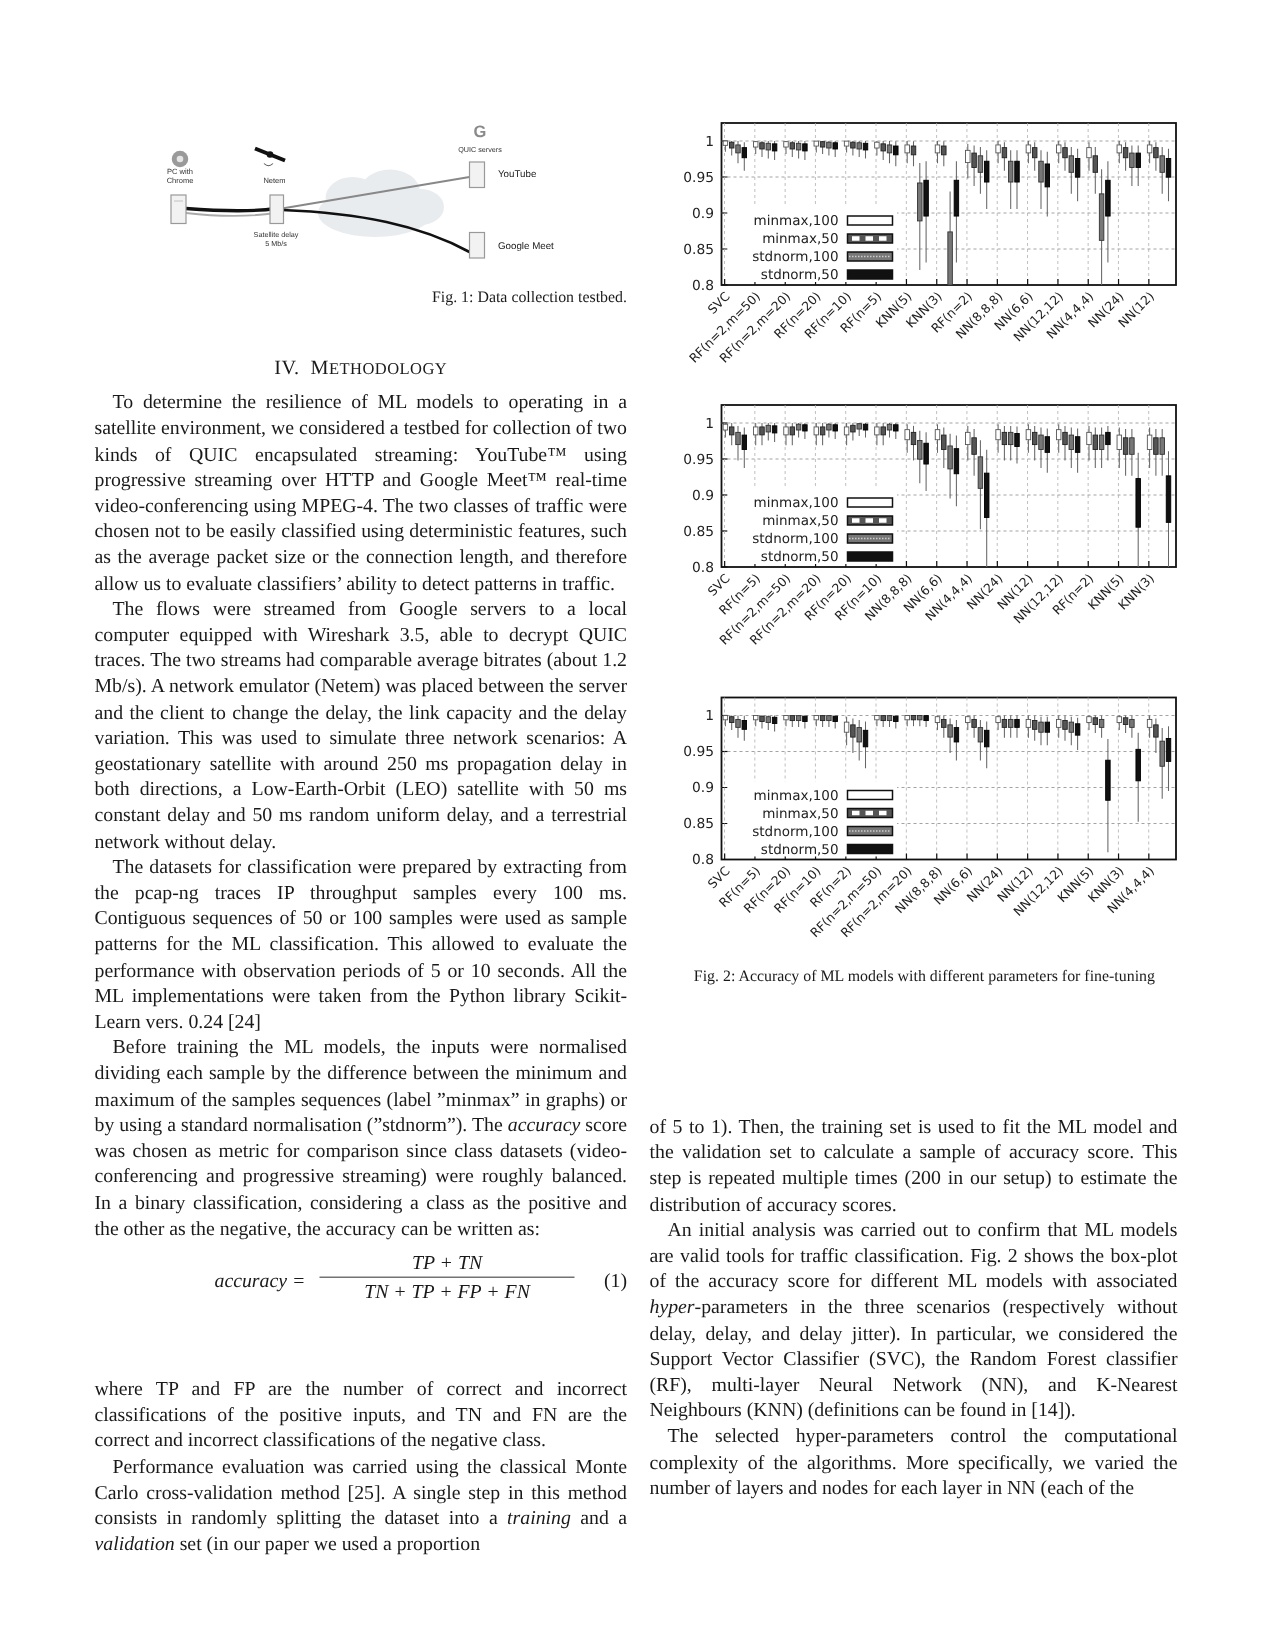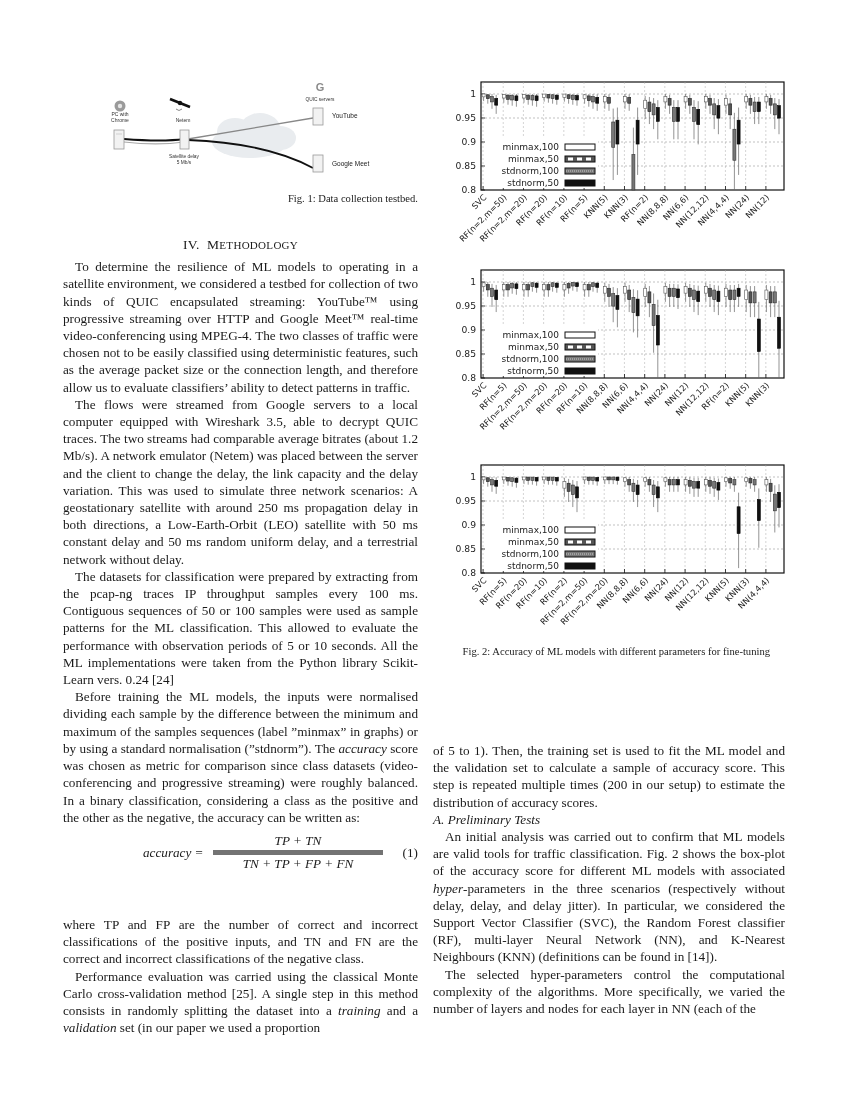--- a/index.html
+++ b/index.html
@@ -9,21 +9,21 @@
   .col { position:absolute; width:355px; font-size:13.2px; line-height:17.2px; text-align:justify; }
   .col p { margin:0; text-indent:12px; }
   .col p.noind { text-indent:0;margin-top:44px; }
   .sec-title { text-align:center; font-size:13.5px; letter-spacing:0.3px; margin:0 0 4px 0; }
   .sec-title .sc { font-variant:small-caps; }
   .subsec { font-style:italic; margin:12px 0 6px 0; text-indent:0 !important; }
   .caption { font-size:10.6px; line-height:13px; text-align:right; }
   .eq { position:relative; height:40px; margin:6px 0 4px 0; }
   .eq .lhs { position:absolute; left:80px; top:12px; font-style:italic; }
   .eq .frac { position:absolute; left:150px; top:0; text-align:center; width:170px; font-style:italic; }
-  .eq .frac .num { border-bottom:5px solid #737373; padding-bottom:1px; }
+  .eq .frac .num { border-bottom:1px solid #737373; padding-bottom:1px; }
   .eq .num-label { position:absolute; right:0; top:12px; }
   svg text { font-family:"DejaVu Sans", "Liberation Sans", sans-serif; }
   .fig1 text { font-family:"Liberation Sans", sans-serif; }
 </style>
 </head>
 <body>
 
 <div class="abs" style="left:100px; top:72px; width:290px; height:110px;">
   <svg class="fig1" width="290" height="110" viewBox="0 0 290 110">
 
@@ -691,16 +691,15 @@
         </g>
       </g>
     </svg>
 </div>
 <div class="abs caption" style="left:412px; top:645px; width:358px;">
   <div>Fig. 2: Accuracy of ML models with different parameters for fine-tuning</div>
 </div>
 
 <div class="col" style="left:433px; top:698px; width:352px;">
   <p class="noind">of 5 to 1). Then, the training set is used to fit the ML model and the validation set to calculate a sample of accuracy score. This step is repeated multiple times (200 in our setup) to estimate the distribution of accuracy scores.</p>
-  <p class="subsec">A.  Preliminary Tests</p>
   <p><span>An initial analysis was carried out to confirm that ML models are valid tools for traffic classification. Fig. 2 shows the box-plot of the accuracy score for different ML models with associated </span><em>hyper</em><span>-parameters in the three scenarios (respectively without delay, delay, and delay jitter). In particular, we considered the Support Vector Classifier (SVC), the Random Forest classifier (RF), multi-layer Neural Network (NN), and K-Nearest Neighbours (KNN) (definitions can be found in [14]).</span></p>
   <p>The selected hyper-parameters control the computational complexity of the algorithms. More specifically, we varied the number of layers and nodes for each layer in NN (each of the</p>
 </div>
 
 </body></html>

